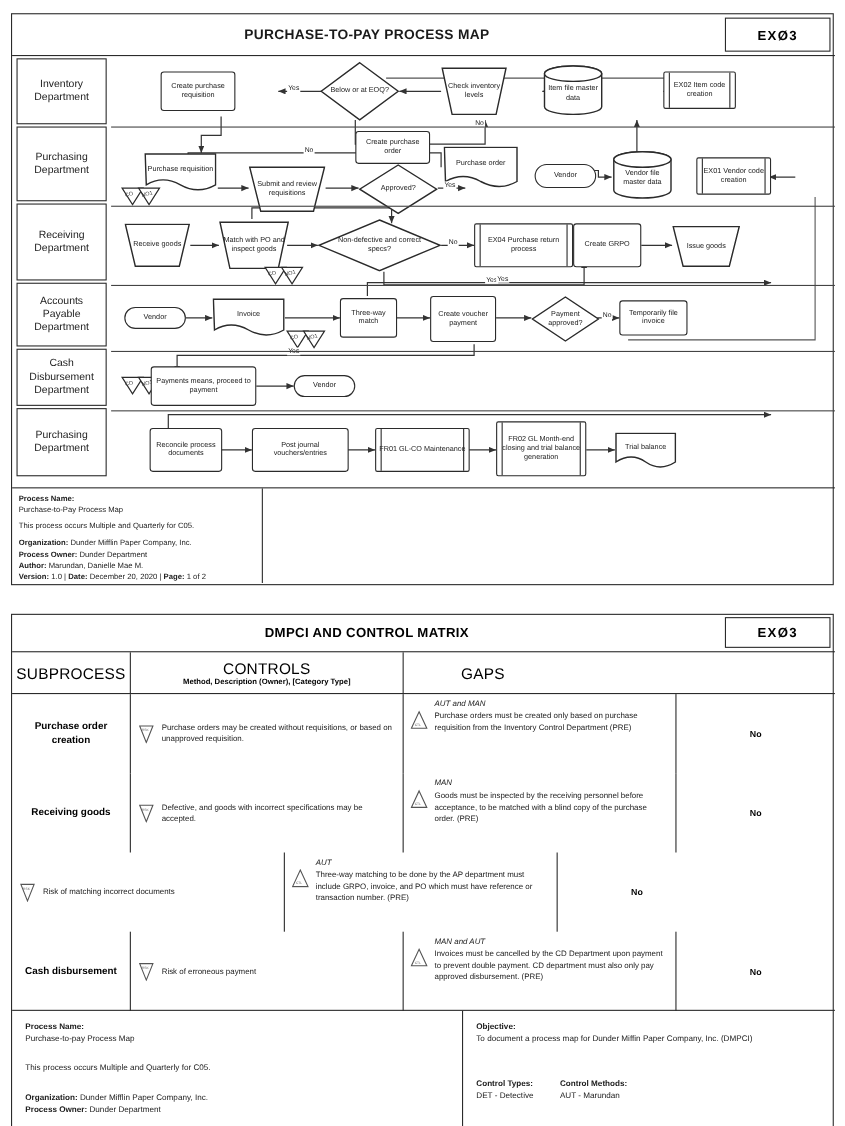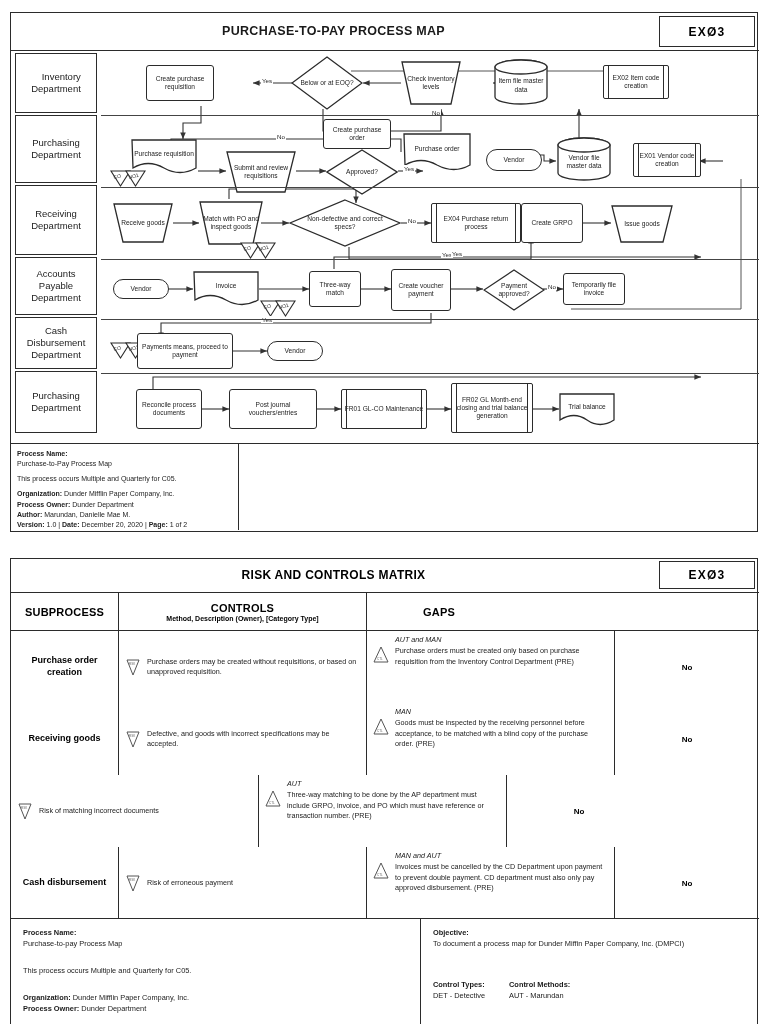--- a/index.html
+++ b/index.html
@@ -75,21 +75,21 @@
   .rcm-head .ttl { position: absolute; left: 0; top: 0; width: 645px; height: 32px;
                    display: flex; align-items: center; justify-content: center;
                    font-size: 12px; font-weight: bold; letter-spacing: .3px; }
 
   .rcm-cols { position: absolute; left: 0; top: 34px; width: 748px; height: 38px;
               border-bottom: 1.5px solid #2b2b2b; display: flex; }
   .rcm-cols > div { display: flex; flex-direction: column; align-items: center;
                     justify-content: center; text-align: center; padding: 2px;
                     border-right: 1.2px solid #2b2b2b; }
   .rcm-cols > div:last-child { border-right: none; }
-  .ch1 { font-size: 11px; font-weight: bold; letter-spacing: .2px; }
+  .ch1 { font-size: 14px; font-weight: normal; letter-spacing: .2px; }
   .ch2 { font-size: 7px; font-weight: bold; margin-top: 1px; }
 
   .c-sub { width: 108px; }
   .c-risk { width: 248px; }
   .c-ctrl { width: 248px; }
   .c-gap { width: 144px; }
 
   .rcm-body { position: absolute; left: 0; top: 72px; width: 748px; height: 288px;
               border-bottom: 1.5px solid #2b2b2b; }
   .rrow { display: flex; width: 748px; height: 72px; }
@@ -123,21 +123,21 @@
 <div class="page">
 
   <div class="sheet1">
 
     <div class="titlebar">
       <div class="ttl">PURCHASE-TO-PAY PROCESS MAP</div>
       <div class="codebox inner">EXØ3</div>
     </div>
 
     <div class="lanecol">
-      <div class="lane-label" style="height:60px;margin-top:2px;text-align:right;">
+      <div class="lane-label" style="height:60px;margin-top:2px;">
           <span style="white-space:pre-line">Inventory
 Department</span>
         </div>
       <div class="lane-label" style="height:68px;margin-top:2px;">
           <span style="white-space:pre-line">Purchasing
 Department</span>
         </div>
       <div class="lane-label" style="height:70px;margin-top:2px;">
           <span style="white-space:pre-line">Receiving
 Department</span>
@@ -470,21 +470,21 @@
         <div class="fl"><b>Process Owner:</b> <span>Dunder Department</span></div>
         <div class="fl"><b>Author:</b> <span>Marundan, Danielle Mae M.</span></div>
         <div class="fl"><b>Version:</b> <span>1.0</span> | <b>Date:</b> <span>December 20, 2020</span> | <b>Page:</b> <span>1 of 2</span></div>
       </div>
     </div>
   </div>
 
   <div class="sheet2">
 
     <div class="rcm-head">
-      <div class="ttl">RISK AND CONTROLS MATRIX</div>
+      <div class="ttl">DMPCI AND CONTROL MATRIX</div>
       <div class="codebox inner" style="height:28px;top:2px;">EXØ3</div>
     </div>
 
     <div class="rcm-cols">
       <div class="c-sub">
         <span class="ch1">SUBPROCESS</span>
       </div>
       <div class="c-ctrl">
         <span class="ch1">CONTROLS</span>
         <span class="ch2">Method, Description (Owner), [Category Type]</span>

